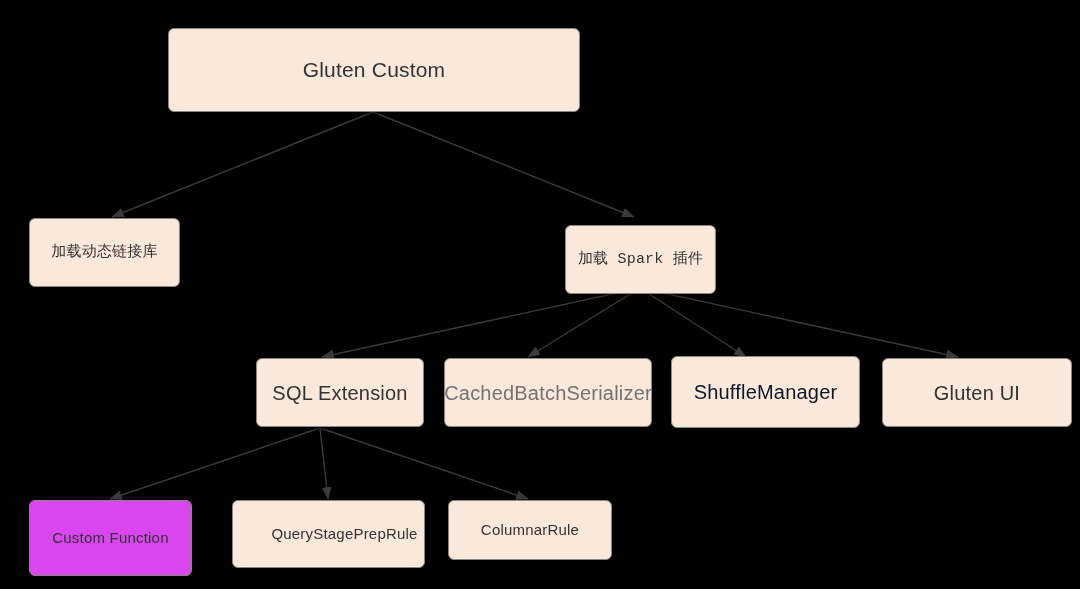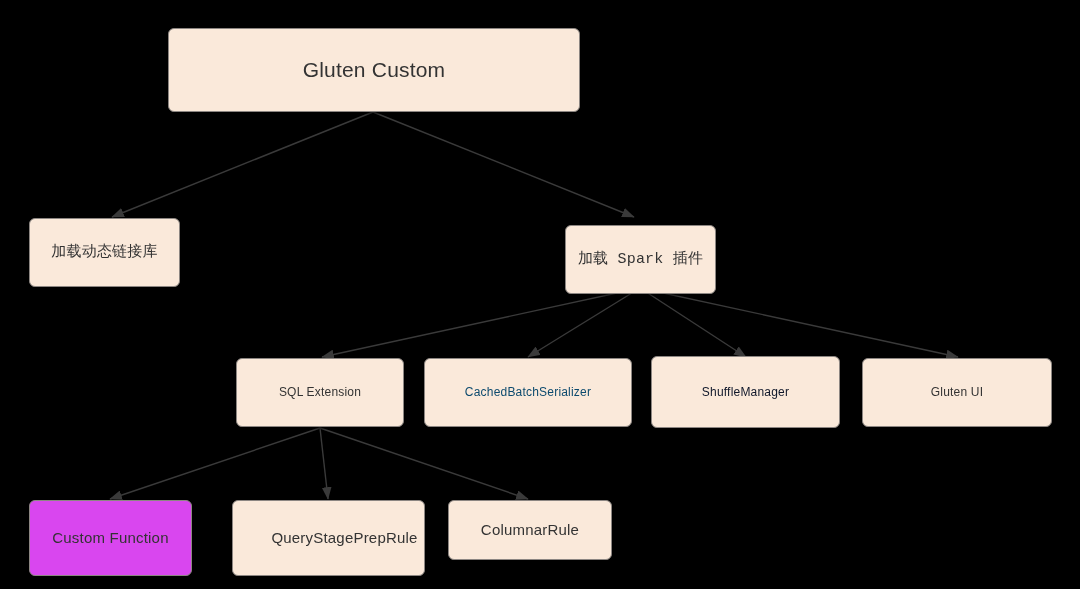--- a/index.html
+++ b/index.html
@@ -33,21 +33,21 @@
     justify-content: center;
     color: #333333;
     letter-spacing: 0.2px;
     box-shadow: 1px 2px 2px rgba(0,0,0,0.45);
     text-align: center;
     line-height: 1.2;
     white-space: nowrap;
   }
   .node.lvl1 { font-size: 21px; }
   .node.lvl2 { font-size: 15px; font-family: Liberation Mono, monospace; }
-  .node.lvl3 { font-size: 12px; }
+  .node.lvl3 { font-size: 20px; margin-left: 20px; }
   .node.lvl4 { font-size: 15px; }
 </style>
 </head>
 <body>
 
 <div id="canvas">
   <svg id="edges" viewBox="0 0 1080 589" xmlns="http://www.w3.org/2000/svg">
     <defs>
       <marker id="arrowhead" markerWidth="9" markerHeight="7" refX="8.5" refY="3.5" orient="auto" markerUnits="strokeWidth">
         <path d="M0,0 L9,3.5 L0,7 Z" fill="#3A3A3A"></path>
@@ -63,20 +63,20 @@
         <line x1="320" y1="428" x2="110" y2="499" stroke="#3A3A3A" stroke-width="1.4" marker-end="url(#arrowhead)"></line>
         <line x1="320" y1="428" x2="328" y2="499" stroke="#3A3A3A" stroke-width="1.4" marker-end="url(#arrowhead)"></line>
         <line x1="320" y1="428" x2="528" y2="499" stroke="#3A3A3A" stroke-width="1.4" marker-end="url(#arrowhead)"></line>
       </g>
   </svg>
   <div id="node-layer">
       <div class="node lvl1" style="left: 168px; top: 28px; width: 412px; height: 84px; background: rgb(250, 233, 218); border-color: rgb(140, 134, 130); color: rgb(51, 51, 51);">Gluten Custom</div>
       <div class="node lvl2" style="left: 29px; top: 218px; width: 151px; height: 69px; background: rgb(250, 233, 218); border-color: rgb(140, 134, 130); color: rgb(51, 51, 51);">加载动态链接库</div>
       <div class="node lvl2" style="left: 565px; top: 225px; width: 151px; height: 69px; background: rgb(250, 233, 218); border-color: rgb(140, 134, 130); color: rgb(51, 51, 51);">加载 Spark 插件</div>
       <div class="node lvl3" style="left: 236px; top: 358px; width: 168px; height: 69px; background: rgb(250, 233, 218); border-color: rgb(140, 134, 130); color: rgb(51, 51, 51);">SQL Extension</div>
-      <div class="node lvl3" style="left: 424px; top: 358px; width: 208px; height: 69px; background: rgb(250, 233, 218); border-color: rgb(140, 134, 130); color: #0c4a6e;">CachedBatchSerializer</div>
+      <div class="node lvl3" style="left: 424px; top: 358px; width: 208px; height: 69px; background: rgb(250, 233, 218); border-color: rgb(140, 134, 130); color: #737373;">CachedBatchSerializer</div>
       <div class="node lvl3" style="left: 651px; top: 356px; width: 189px; height: 72px; background: rgb(250, 233, 218); border-color: rgb(140, 134, 130); color: #0f172a;">ShuffleManager</div>
       <div class="node lvl3" style="left: 862px; top: 358px; width: 190px; height: 69px; background: rgb(250, 233, 218); border-color: rgb(140, 134, 130); color: rgb(51, 51, 51);">Gluten UI</div>
       <div class="node lvl4" style="left: 29px; top: 500px; width: 163px; height: 76px; background: #d946ef; border-color: rgb(140, 134, 130); color: rgb(51, 51, 51);">Custom Function</div>
-      <div class="node lvl4" style="left: 232px; top: 500px; width: 193px; height: 76px; background: rgb(250, 233, 218); border-color: rgb(140, 134, 130); color: rgb(51, 51, 51); padding-left: 32px;">QueryStagePrepRule</div>
+      <div class="node lvl4" style="left: 232px; top: 500px; width: 193px; height: 68px; background: rgb(250, 233, 218); border-color: rgb(140, 134, 130); color: rgb(51, 51, 51); padding-left: 32px;">QueryStagePrepRule</div>
       <div class="node lvl4" style="left: 448px; top: 500px; width: 164px; height: 60px; background: rgb(250, 233, 218); border-color: rgb(140, 134, 130); color: rgb(51, 51, 51);">ColumnarRule</div>
     </div>
 </div>
 
 </body></html>

